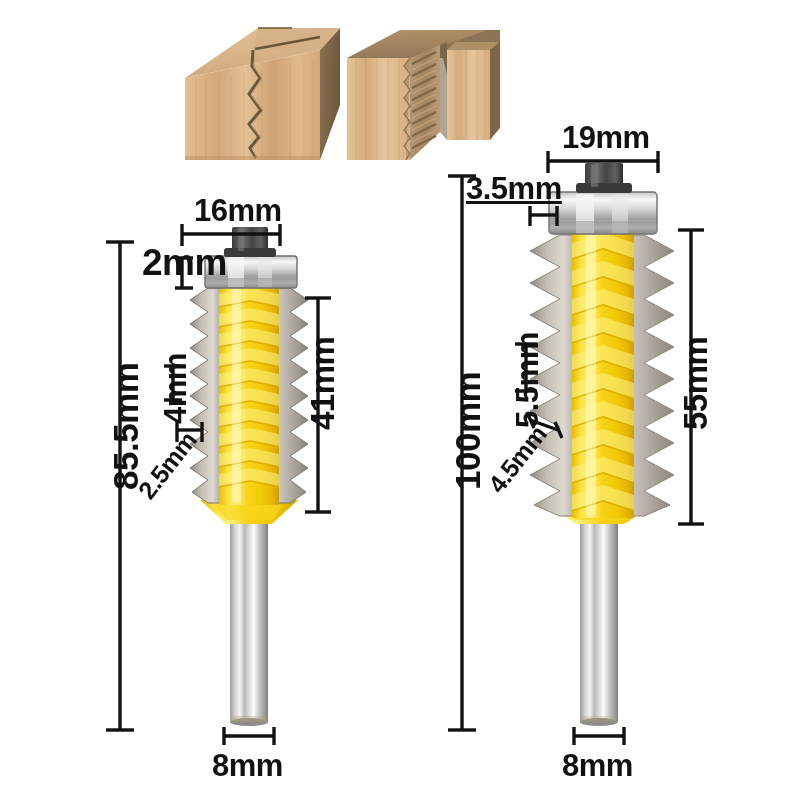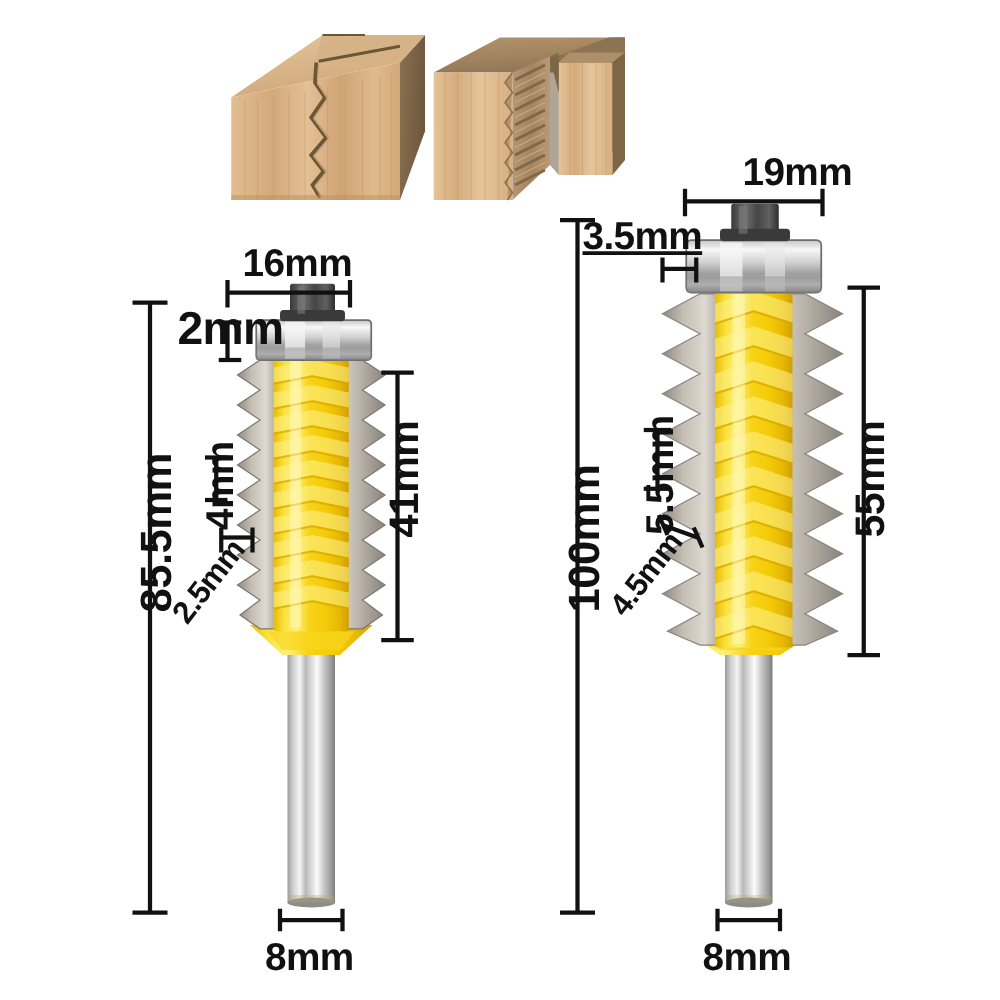--- a/index.html
+++ b/index.html
@@ -412,21 +412,21 @@
   <div class="lbl rot90" style="left:160px; top:424px; font-size:31px;">4mm</div>
 
   <div class="lbl rot-tilt" style="left:134px; top:488px; font-size:25px;">2.5mm</div>
 
   <div class="lbl rot90" style="left:306px; top:430px; font-size:33px;">41mm</div>
 
   <div class="lbl rot90" style="left:108px; top:490px; font-size:35px;">85.5mm</div>
 
   <div class="lbl" style="left:212px; top:750px; font-size:31px;">8mm</div>
 
-  <div class="lbl" style="left:562px; top:122px; font-size:31px;margin-left:32px;">19mm</div>
+  <div class="lbl" style="left:562px; top:122px; font-size:31px;">19mm</div>
 
   <div class="lbl" style="left:466px; top:173px; font-size:31px;text-decoration:underline;">3.5mm</div>
 
   <div class="lbl rot90" style="left:512px; top:428px; font-size:31px;">5.5mm</div>
 
   <div class="lbl rot-tilt" style="left:484px; top:482px; font-size:25px;">4.5mm</div>
 
   <div class="lbl rot90" style="left:679px; top:430px; font-size:33px;">55mm</div>
 
   <div class="lbl rot90" style="left:450px; top:490px; font-size:35px;">100mm</div>

